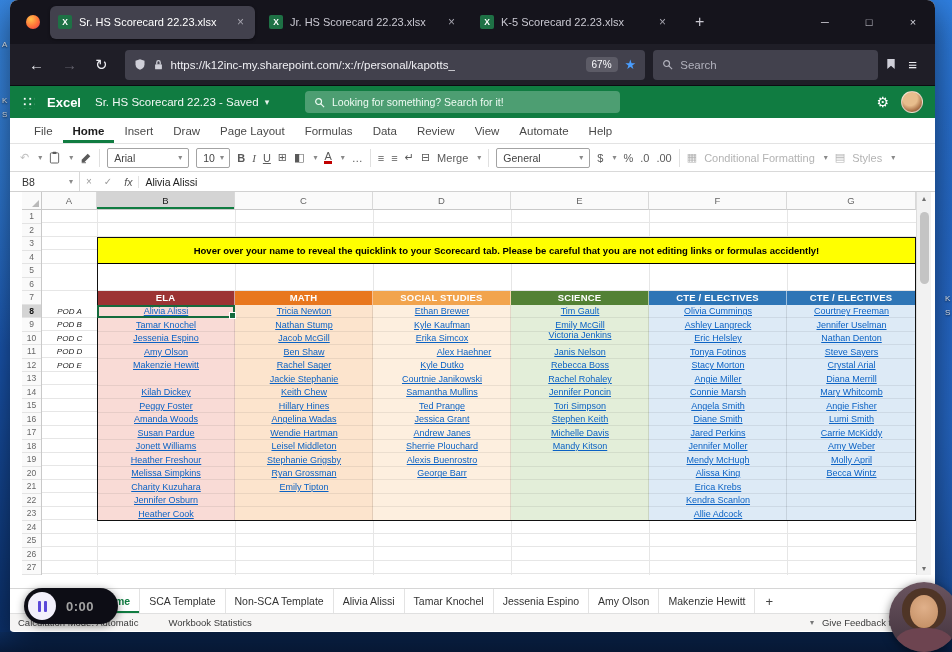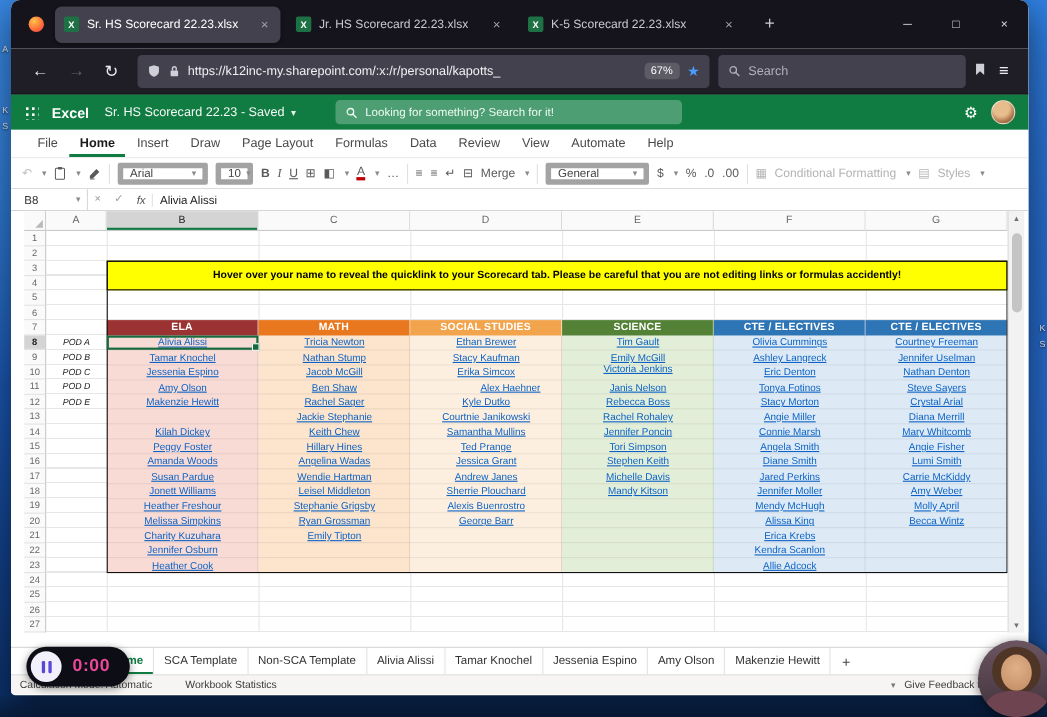--- a/index.html
+++ b/index.html
@@ -66,21 +66,21 @@
   .rtab.active { color:#1b1b1b; font-weight:bold; box-shadow:inset 0 -3px 0 #107C41; }
 
   
   .toolbar { position:absolute; left:0; top:144px; width:100%; height:28px; background:#fff; border-bottom:1px solid #d9d9d9;
     display:flex; align-items:center; gap:7px; padding:0 10px; color:#5a5a5a; font-size:11px; white-space:nowrap; overflow:hidden; }
   .tbi { display:inline-flex; align-items:center; }
   .tbi.gray { color:#c0c0c0; }
   .tbi.dim { color:#b3b3b3; }
   .chev { font-size:8px; color:#8a8a8a; margin-left:2px; }
   .tdiv { width:1px; height:18px; background:#e0e0e0; flex:0 0 auto; }
-  .combo { border:5px solid #a3a3a3; border-radius:2px; height:20px; display:inline-flex; align-items:center; padding:0 6px; font-size:10.5px; color:#444; gap:5px; }
+  .combo { border:1px solid #a3a3a3; border-radius:2px; height:20px; display:inline-flex; align-items:center; padding:0 6px; font-size:10.5px; color:#444; gap:5px; }
   .combo .chev { margin-left:auto; }
   .combo.font { width:82px; }
   .combo.size { width:34px; }
   .combo.numfmt { width:94px; }
   .bold { font-weight:bold; }
   .ital { font-style:italic; font-family:"Liberation Serif",serif; }
   .undl { text-decoration:underline; }
   .fontcolorA { border-bottom:3px solid #c00000; line-height:10px; }
 
   
@@ -131,21 +131,21 @@
   .statusbar { position:absolute; left:0; top:613px; width:100%; height:18px; background:#f6f5f4; border-top:1px solid #e0e0e0; display:flex; align-items:center; font-size:9.5px; color:#3b3b3b; }
   .st-left { margin-left:8px; }
   .st-mid { margin-left:30px; }
   .st-right { margin-left:auto; display:flex; align-items:center; gap:8px; margin-right:28px; }
   .st-chev { font-size:8px; color:#777; }
 
   
   .recpill { position:absolute; left:24px; top:588px; width:94px; height:36px; background:#0d0d15; border-radius:18px; display:flex; align-items:center; z-index:50; box-shadow:0 2px 8px rgba(0,0,0,.45); }
   .recbtn { width:28px; height:28px; border-radius:50%; background:#f2f0fb; margin-left:4px; display:flex; align-items:center; justify-content:center; gap:3px; }
   .recbtn i { display:block; width:3px; height:11px; background:#5b48d8; border-radius:1px; }
-  .rectime { color:#ec4899; font-weight:bold; font-size:16px; margin-left:10px; letter-spacing:.5px; }
+  .rectime { color:#a3a3a3; font-weight:bold; font-size:13px; margin-left:10px; letter-spacing:.5px; }
 
   .webcam { position:absolute; left:889px; top:582px; width:70px; height:70px; border-radius:50%; overflow:hidden; z-index:51;
     background:linear-gradient(180deg,#6b5560,#41323c); box-shadow:0 2px 10px rgba(0,0,0,.5); }
   .wc-hair { position:absolute; left:13px; top:6px; width:44px; height:42px; background:#4f3526; border-radius:50% 50% 45% 45%; }
   .wc-face { position:absolute; left:21px; top:13px; width:28px; height:33px; background:radial-gradient(circle at 50% 38%, #e0b08a, #c08b60); border-radius:50%; }
   .wc-body { position:absolute; left:7px; top:46px; width:56px; height:30px; background:#6d4450; border-radius:45% 45% 0 0; }
 </style>
 </head>
 <body>
 
@@ -399,29 +399,29 @@
         <div class="cellabs podlabel" style="left: 0px; top: 135px; width: 55px; height: 13.5px;">POD D</div>
         <div class="cellabs podlabel" style="left: 0px; top: 148.5px; width: 55px; height: 13.5px;">POD E</div>
         <div class="cellabs namecell" style="left: 55px; top: 94.5px; width: 138px; height: 13.5px;">Alivia Alissi</div>
         <div class="cellabs namecell" style="left: 193px; top: 94.5px; width: 138px; height: 13.5px;">Tricia Newton</div>
         <div class="cellabs namecell" style="left: 331px; top: 94.5px; width: 138px; height: 13.5px;">Ethan Brewer</div>
         <div class="cellabs namecell" style="left: 469px; top: 94.5px; width: 138px; height: 13.5px;">Tim Gault</div>
         <div class="cellabs namecell" style="left: 607px; top: 94.5px; width: 138px; height: 13.5px;">Olivia Cummings</div>
         <div class="cellabs namecell" style="left: 745px; top: 94.5px; width: 129px; height: 13.5px;">Courtney Freeman</div>
         <div class="cellabs namecell" style="left: 55px; top: 108px; width: 138px; height: 13.5px;">Tamar Knochel</div>
         <div class="cellabs namecell" style="left: 193px; top: 108px; width: 138px; height: 13.5px;">Nathan Stump</div>
-        <div class="cellabs namecell" style="left: 331px; top: 108px; width: 138px; height: 13.5px;">Stacy Kaufman</div>
+        <div class="cellabs namecell" style="left: 331px; top: 108px; width: 138px; height: 13.5px;">Kyle Kaufman</div>
         <div class="cellabs namecell" style="left: 469px; top: 108px; width: 138px; height: 13.5px;">Emily McGill</div>
         <div class="cellabs namecell" style="left: 607px; top: 108px; width: 138px; height: 13.5px;">Ashley Langreck</div>
         <div class="cellabs namecell" style="left: 745px; top: 108px; width: 129px; height: 13.5px;">Jennifer Uselman</div>
         <div class="cellabs namecell" style="left: 55px; top: 121.5px; width: 138px; height: 13.5px;">Jessenia Espino</div>
         <div class="cellabs namecell" style="left: 193px; top: 121.5px; width: 138px; height: 13.5px;">Jacob McGill</div>
         <div class="cellabs namecell" style="left: 331px; top: 121.5px; width: 138px; height: 13.5px;">Erika Simcox</div>
         <div class="cellabs namecell" style="left: 469px; top: 118px; width: 138px; height: 13.5px;">Victoria Jenkins</div>
-        <div class="cellabs namecell" style="left: 607px; top: 121.5px; width: 138px; height: 13.5px;">Eric Denton</div>
+        <div class="cellabs namecell" style="left: 607px; top: 121.5px; width: 138px; height: 13.5px;">Eric Helsley</div>
         <div class="cellabs namecell" style="left: 745px; top: 121.5px; width: 129px; height: 13.5px;">Nathan Denton</div>
         <div class="cellabs namecell" style="left: 55px; top: 135px; width: 138px; height: 13.5px;">Amy Olson</div>
         <div class="cellabs namecell" style="left: 193px; top: 135px; width: 138px; height: 13.5px;">Ben Shaw</div>
         <div class="cellabs namecell" style="left: 331px; top: 135px; width: 138px; height: 13.5px; padding-left: 44px;">Alex Haehner</div>
         <div class="cellabs namecell" style="left: 469px; top: 135px; width: 138px; height: 13.5px;">Janis Nelson</div>
         <div class="cellabs namecell" style="left: 607px; top: 135px; width: 138px; height: 13.5px;">Tonya Fotinos</div>
         <div class="cellabs namecell" style="left: 745px; top: 135px; width: 129px; height: 13.5px;">Steve Sayers</div>
         <div class="cellabs namecell" style="left: 55px; top: 148.5px; width: 138px; height: 13.5px;">Makenzie Hewitt</div>
         <div class="cellabs namecell" style="left: 193px; top: 148.5px; width: 138px; height: 13.5px;">Rachel Sager</div>
         <div class="cellabs namecell" style="left: 331px; top: 148.5px; width: 138px; height: 13.5px;">Kyle Dutko</div>

